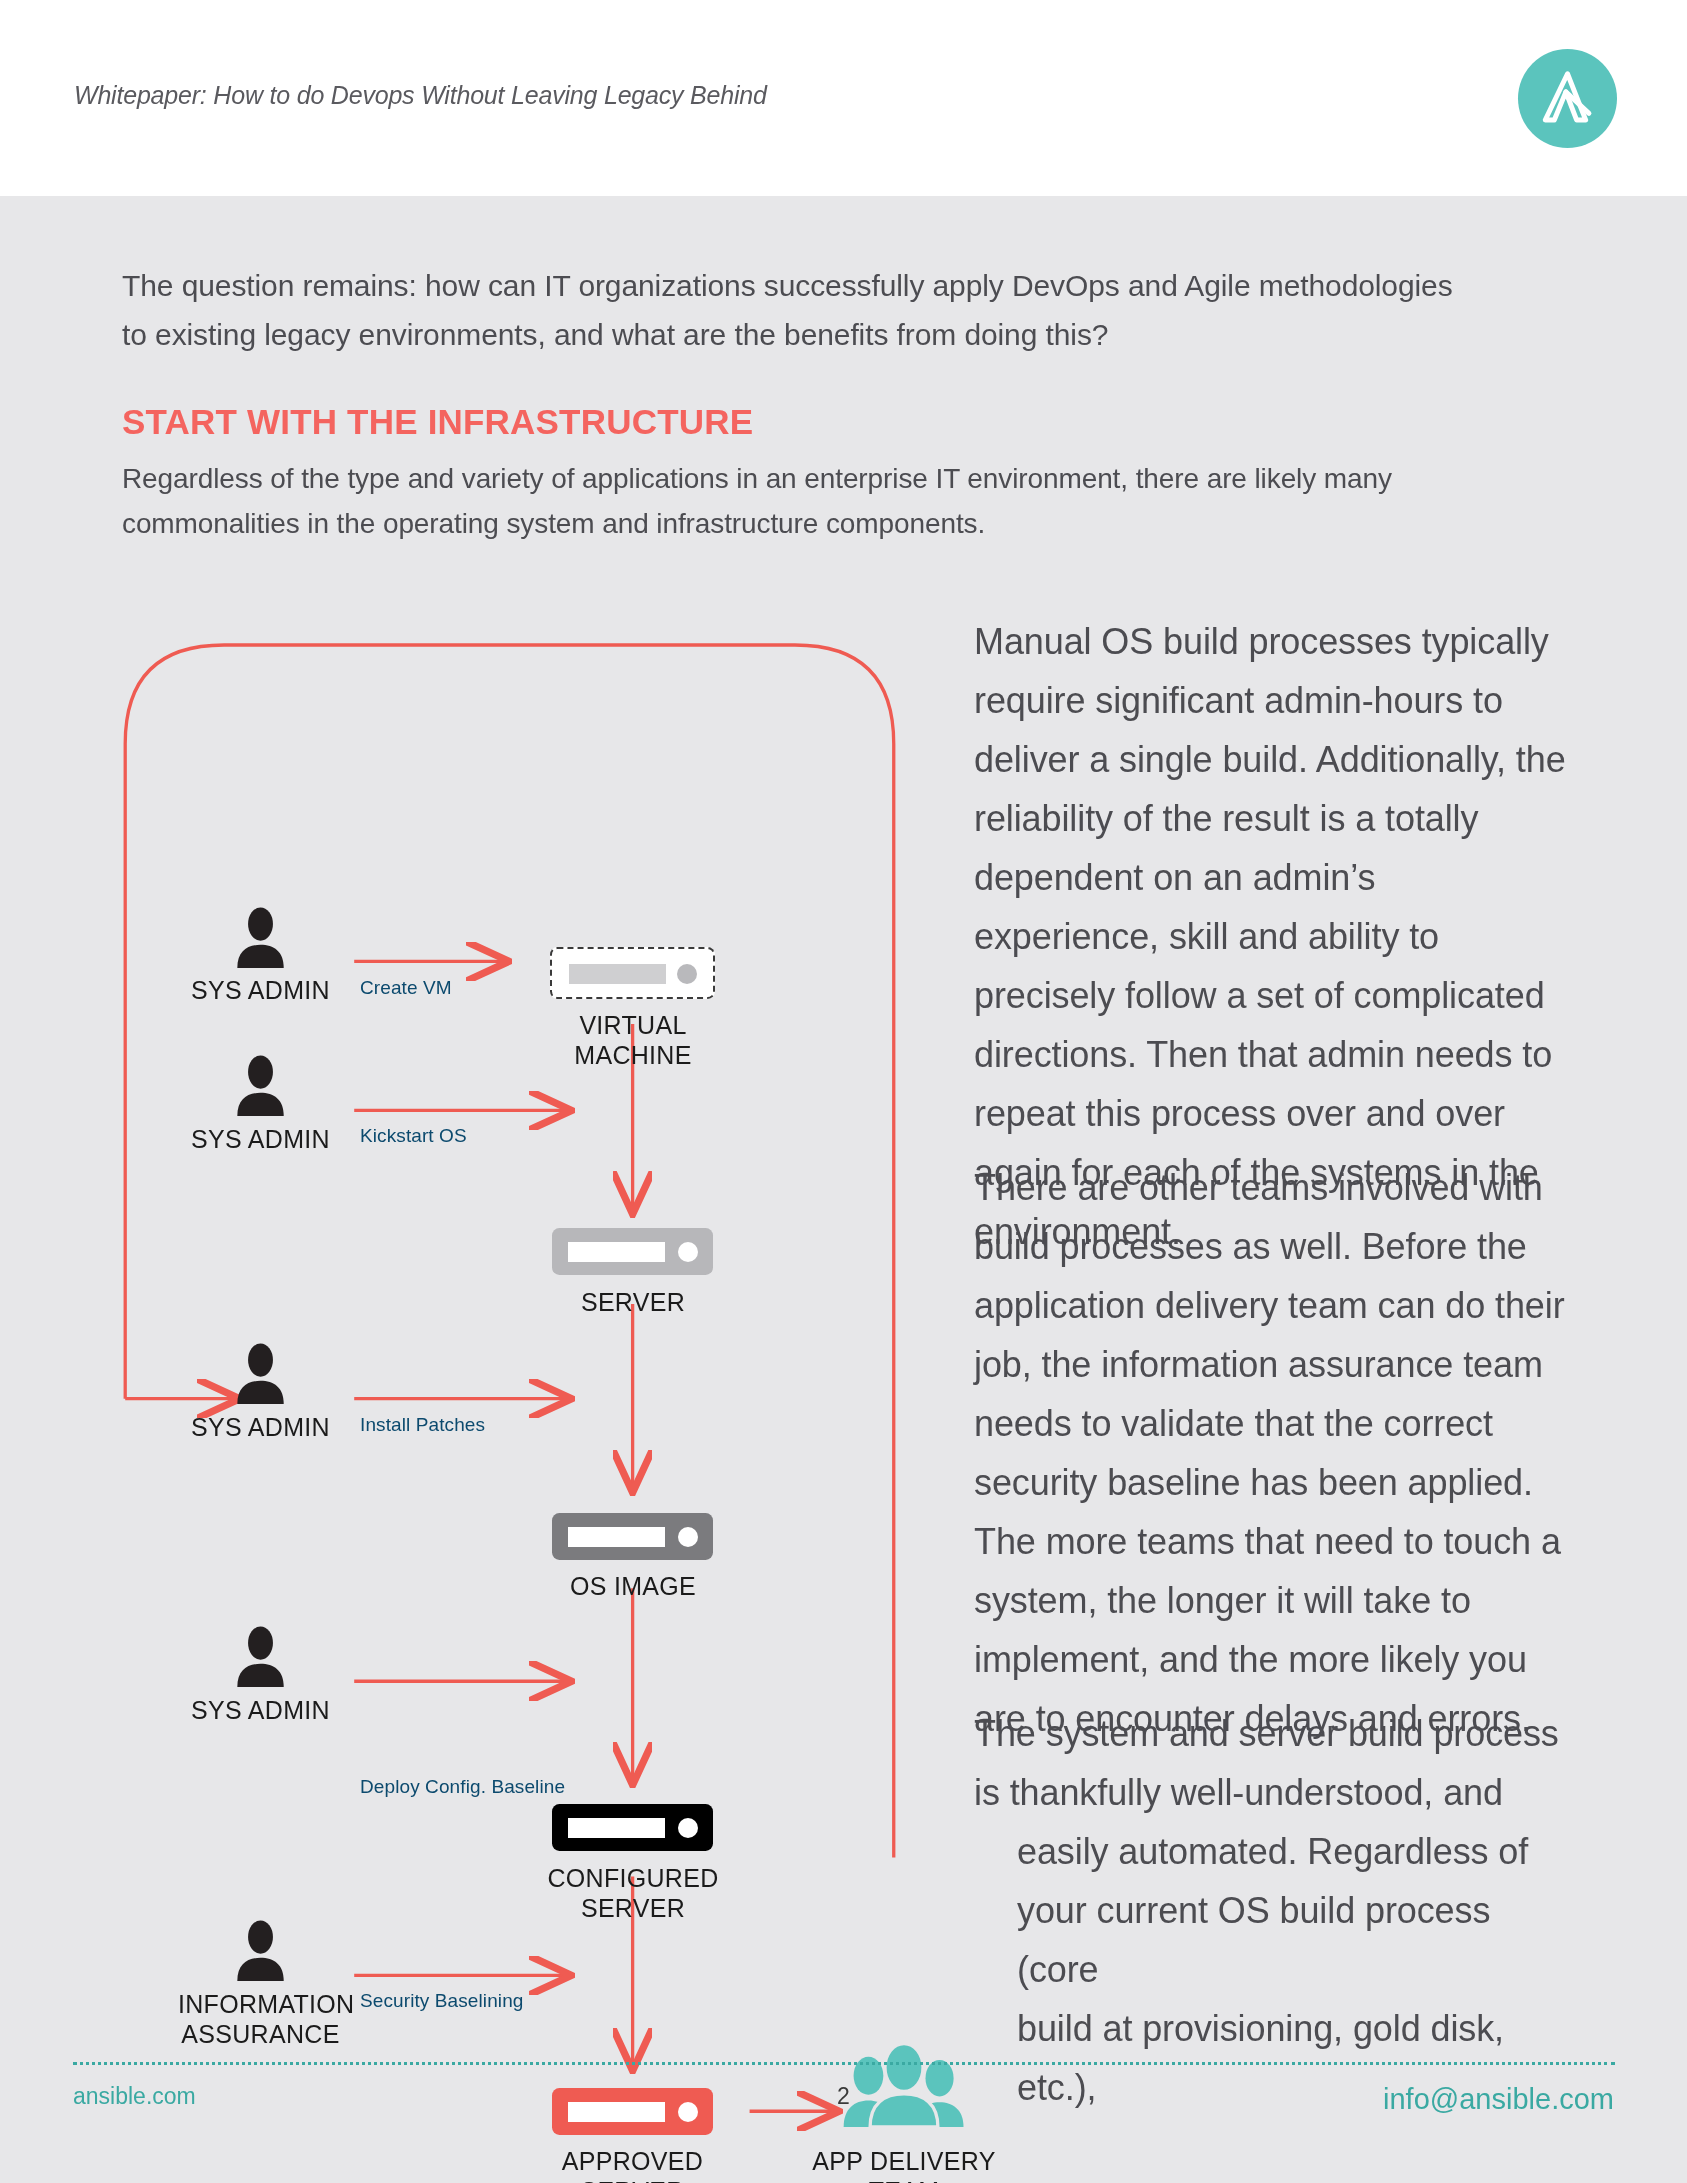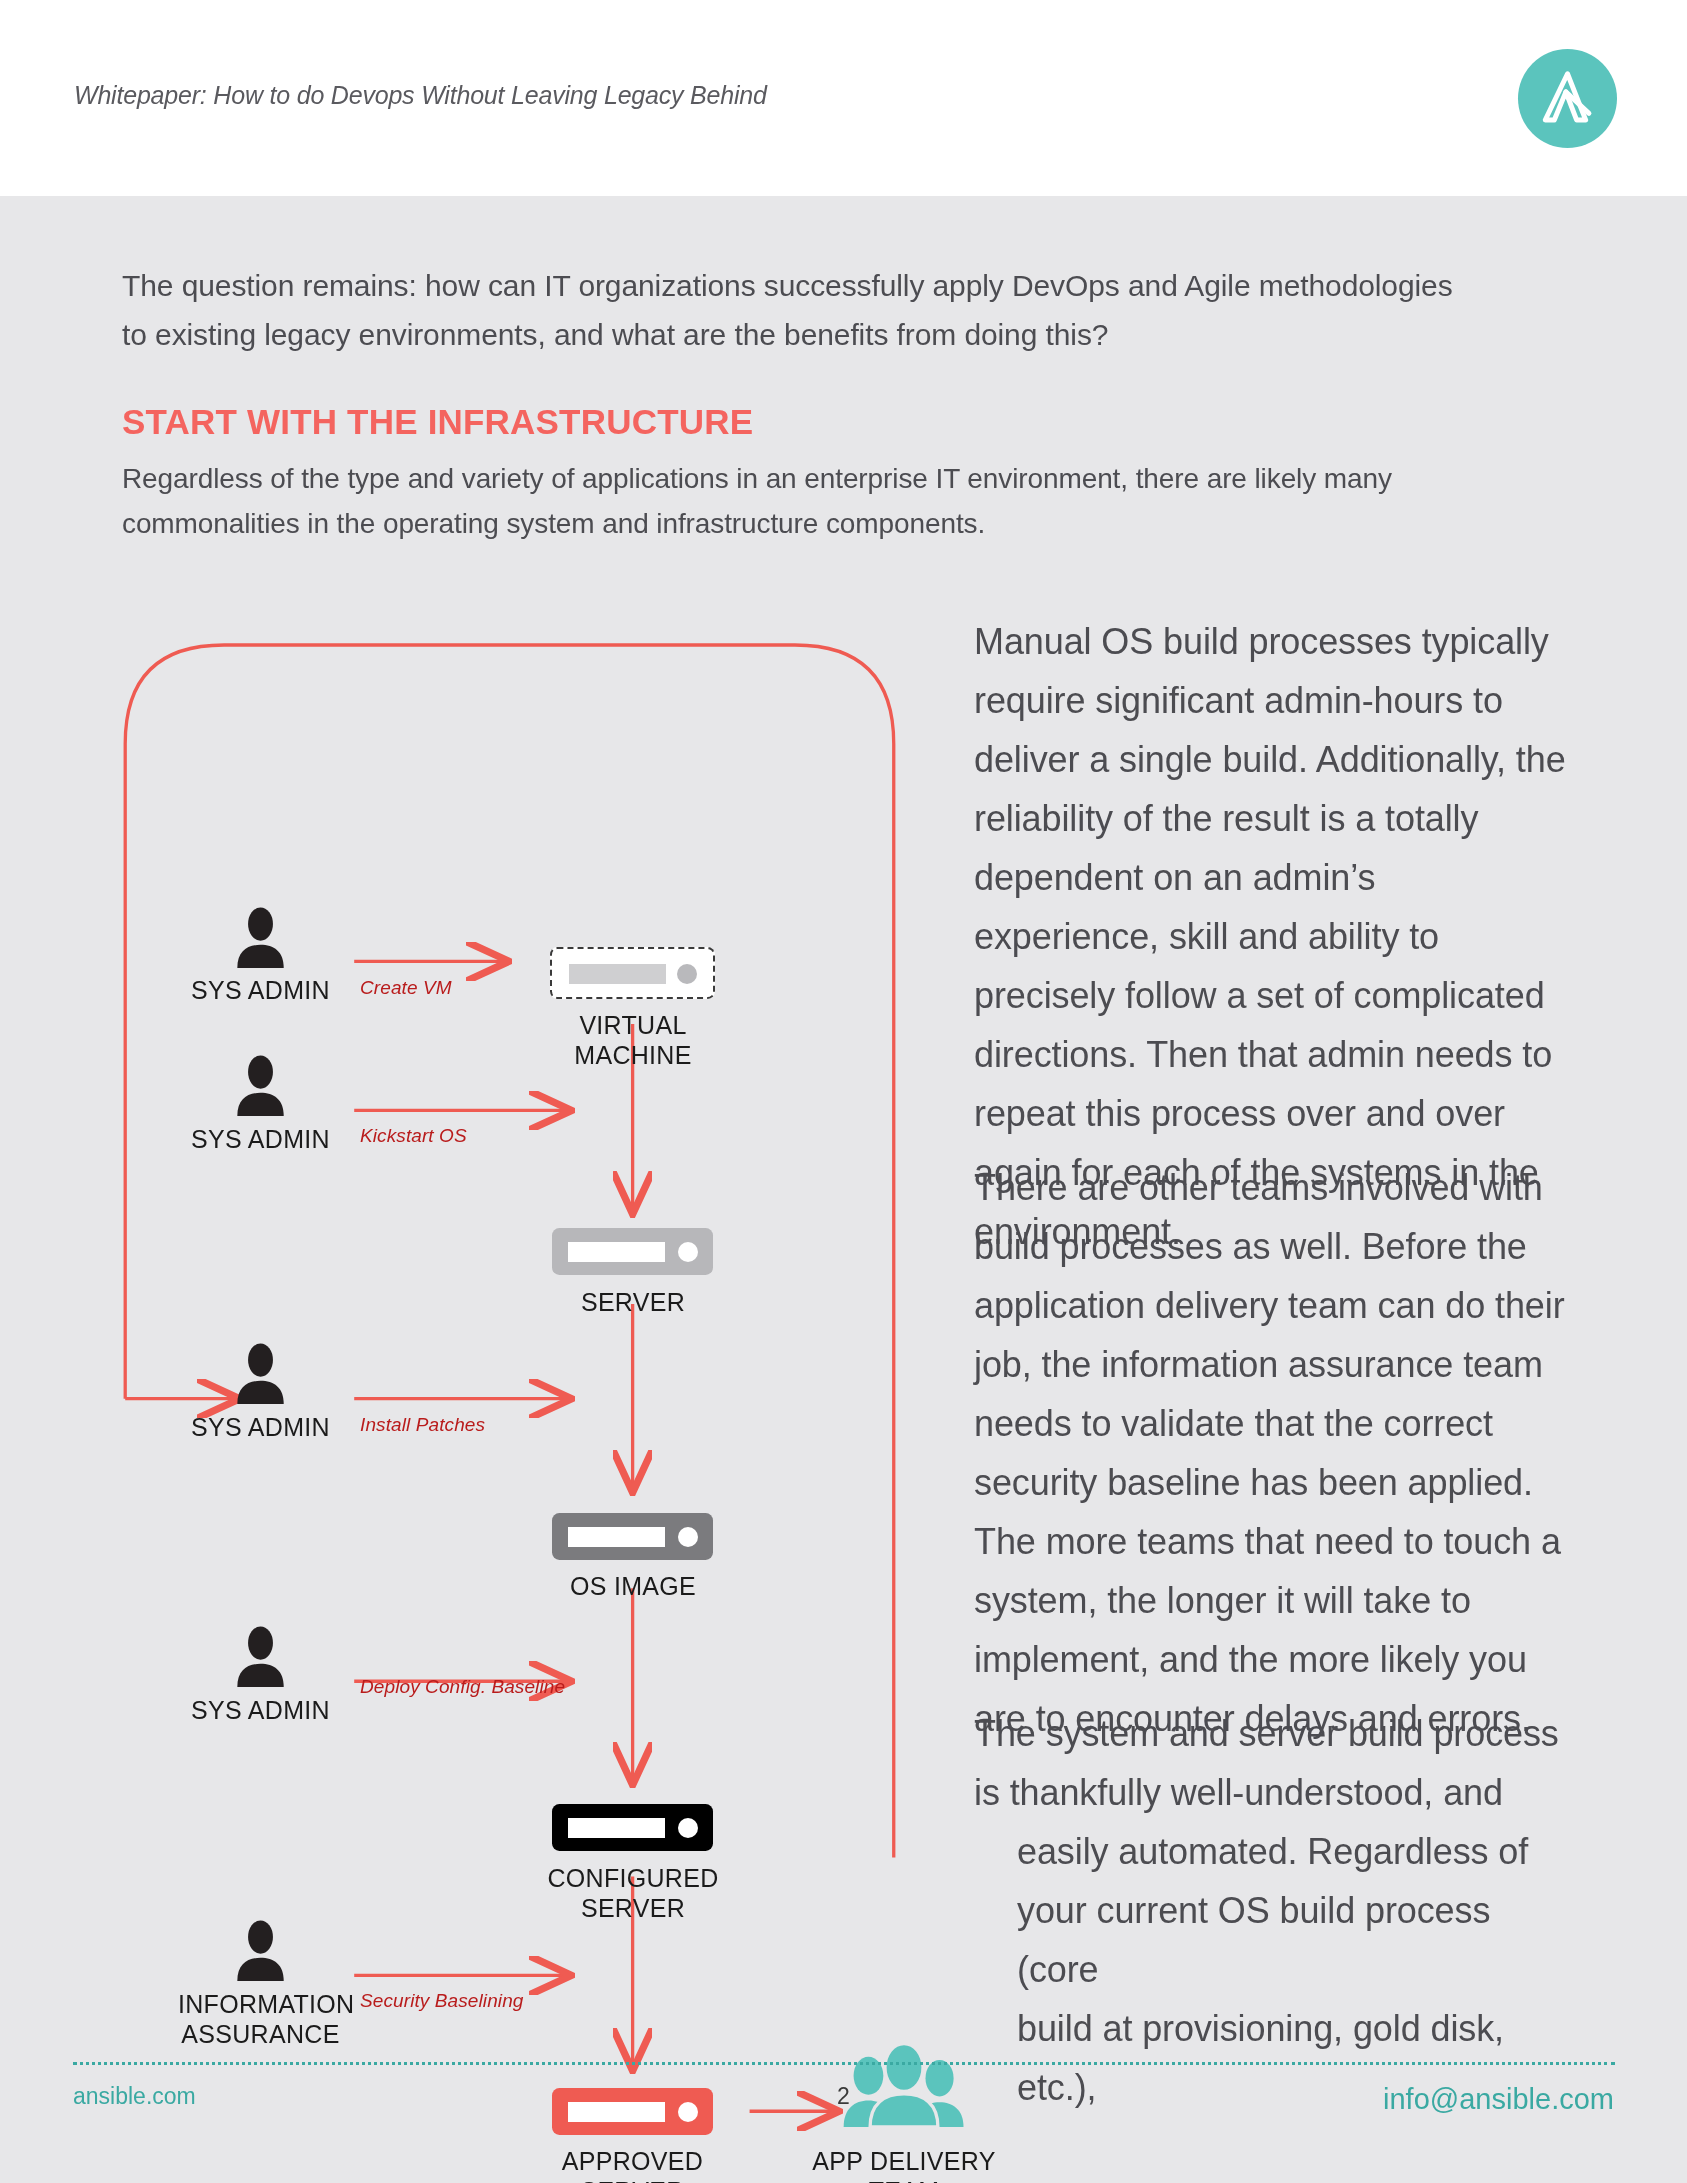--- a/index.html
+++ b/index.html
@@ -97,22 +97,21 @@
     font-size: 25px;
     color: #1b1b1b;
     letter-spacing: 0.3px;
     line-height: 1.2;
     white-space: pre-line;
   }
 
   .arrow-label {
     position: absolute;
     font-size: 19px;
-    font-style: italic;
-    color: #b91c1c;
+    color: #0c4a6e;
     letter-spacing: 0.1px;
     white-space: nowrap;
   }
 
   
   .srv {
     position: absolute;
     width: 161px; height: 47px;
     border-radius: 7.4px;
   }
@@ -245,21 +244,21 @@
     <div class="node-label" style="left:178px; top:1216px; width:165px;">SYS ADMIN</div>
     <div class="arrow-label" style="left:360px; top:1218px;">Install Patches</div>
 
     <div class="person" style="left:229px; top:1428px;">
       <svg width="63" height="63" viewBox="0 0 76 76">
         <ellipse cx="38" cy="23" rx="15" ry="20" fill="#231f20"></ellipse>
         <path d="M10 76 C10 56 22 48 38 48 C54 48 66 56 66 76 Z" fill="#231f20"></path>
       </svg>
     </div>
     <div class="node-label" style="left:178px; top:1499px; width:165px;">SYS ADMIN</div>
-    <div class="arrow-label" style="left:360px; top:1480px;">Deploy Config. Baseline</div>
+    <div class="arrow-label" style="left:360px; top:1580px;">Deploy Config. Baseline</div>
 
     <div class="person" style="left:229px; top:1722px;">
       <svg width="63" height="63" viewBox="0 0 76 76">
         <ellipse cx="38" cy="23" rx="15" ry="20" fill="#231f20"></ellipse>
         <path d="M10 76 C10 56 22 48 38 48 C54 48 66 56 66 76 Z" fill="#231f20"></path>
       </svg>
     </div>
     <div class="node-label" style="left:178px; top:1793px; width:165px;">INFORMATION
 ASSURANCE</div>
     <div class="arrow-label" style="left:360px; top:1794px;">Security Baselining</div>

